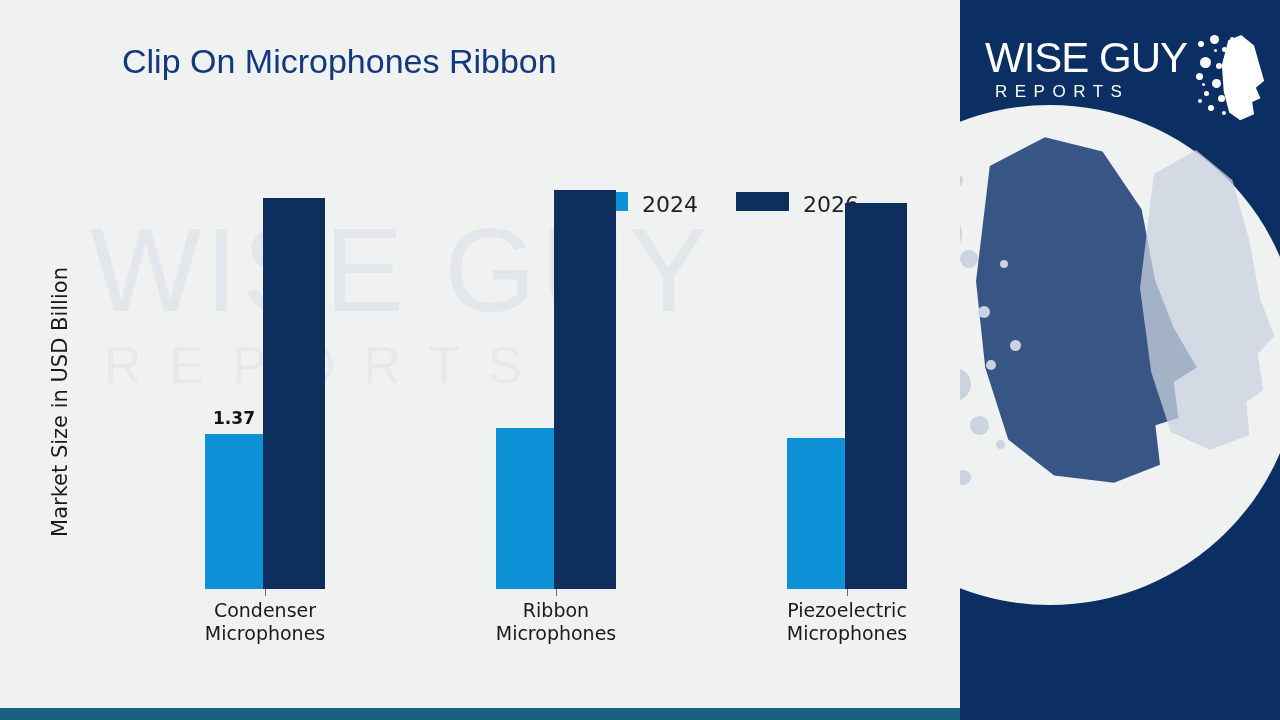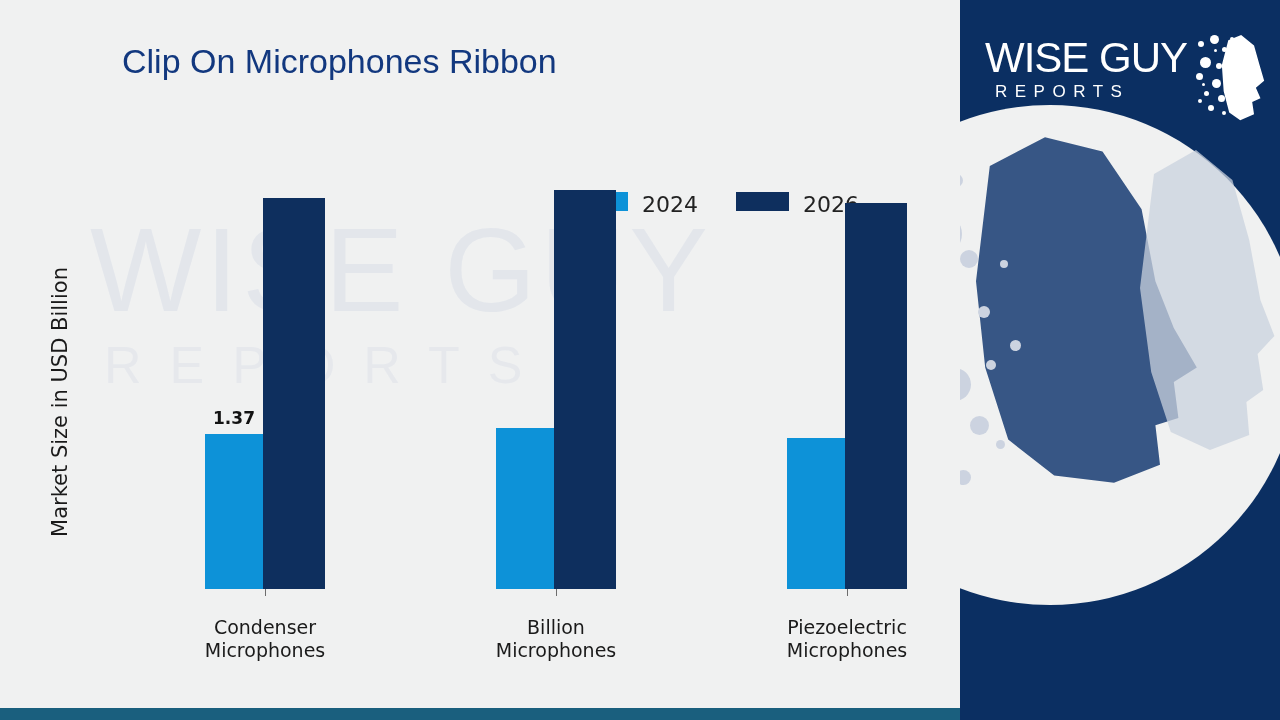--- a/index.html
+++ b/index.html
@@ -258,21 +258,20 @@
     position: absolute;
     top: calc(100% + 10px);
     left: 50%;
     transform: translateX(-50%);
     text-align: center;
     font-family: "DejaVu Sans", sans-serif;
     font-size: 19px;
     line-height: 23px;
     color: #1a1a1a;
     white-space: nowrap;
-    margin-top: 17px;
   }
 
   .bottom-strip {
     position: absolute;
     left: 0;
     bottom: 0;
     width: 960px;
     height: 12px;
     background: #1a5f7e;
   }
@@ -320,21 +319,21 @@
 
     <div class="group" style="left:396px;width:120px;">
       <div class="bars">
         <div class="bar" style="width: 58px; background: rgb(13, 146, 216); height: 161.049px;">
           <div class="bar-value"></div>
         </div>
         <div class="bar" style="width: 62px; background: rgb(14, 47, 94); height: 399.22px;"></div>
       </div>
       <div class="tick"></div>
       <div class="cat-label">
-        <div>Billion</div>
+        <div>Ribbon</div>
         <div>Microphones</div>
       </div>
     </div>
 
     <div class="group" style="left:687px;width:120px;">
       <div class="bars">
         <div class="bar" style="width: 58px; background: rgb(13, 146, 216); height: 150.841px;">
           <div class="bar-value"></div>
         </div>
         <div class="bar" style="width: 62px; background: rgb(14, 47, 94); height: 385.61px;"></div>

